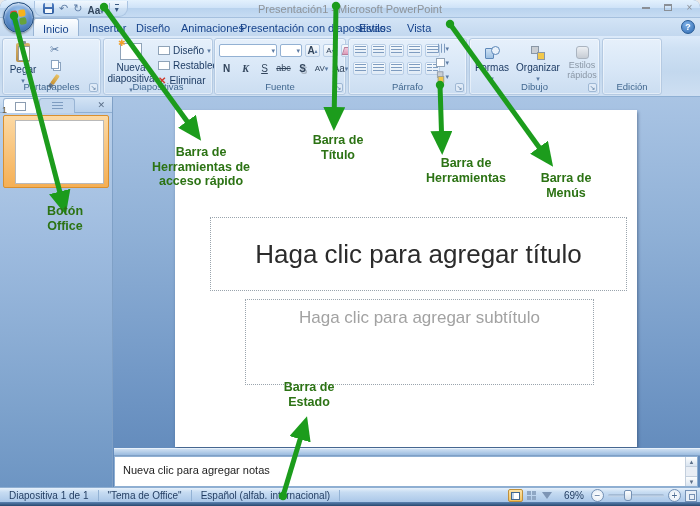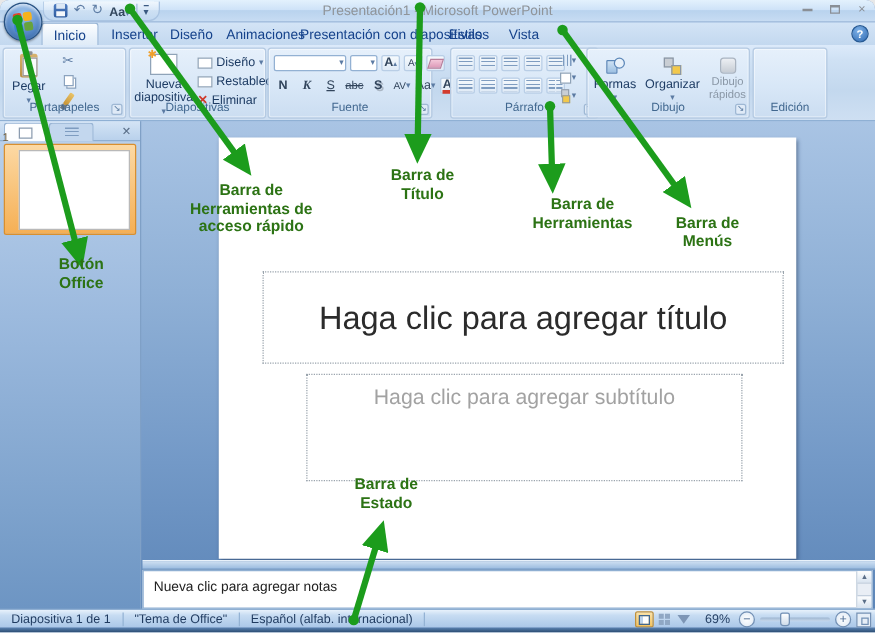--- a/index.html
+++ b/index.html
@@ -293,21 +293,21 @@
           </span>
         <span class="mini">
             <span class="btn-letter fc">A</span>
             <span class="dd">▾</span>
           </span>
       </div>
       <div class="gl">Fuente</div>
       <div class="launcher">↘</div>
     </div>
 
-    <div class="group" style="left:360px;width:119px">
+    <div class="group" style="left:348px;width:119px">
       <div style="position:absolute;left:4px;top:5px;display:flex;gap:3px">
         <span class="mini">
             <span class="lns"></span>
           </span>
         <span class="mini">
             <span class="lns"></span>
           </span>
         <span class="mini">
             <span class="lns"></span>
           </span>
@@ -369,21 +369,21 @@
       <div class="bigbtn" style="left:42px;width:52px;top:6px">
         <span class="org-ic">
             <i></i>
             <i></i>
           </span>
         <span>Organizar</span>
         <span class="dd">▾</span>
       </div>
       <div class="bigbtn gray" style="left:94px;width:36px;top:6px;font-size:9px">
         <span class="styl-ic"></span>
-        <span>Dibujo rápidos</span>
+        <span>Estilos rápidos</span>
       </div>
       <div class="gl">Dibujo</div>
       <div class="launcher">↘</div>
     </div>
 
     <div class="group" style="left:602px;width:60px">
       <div class="gl">Edición</div>
     </div>
   </div>
 

